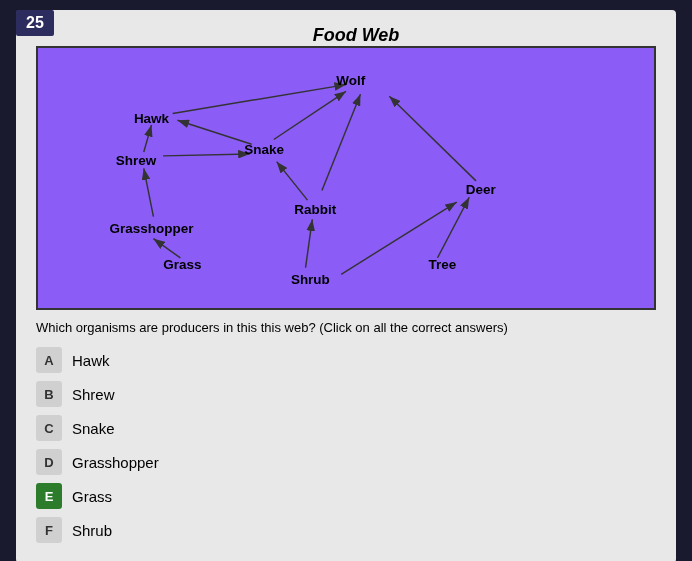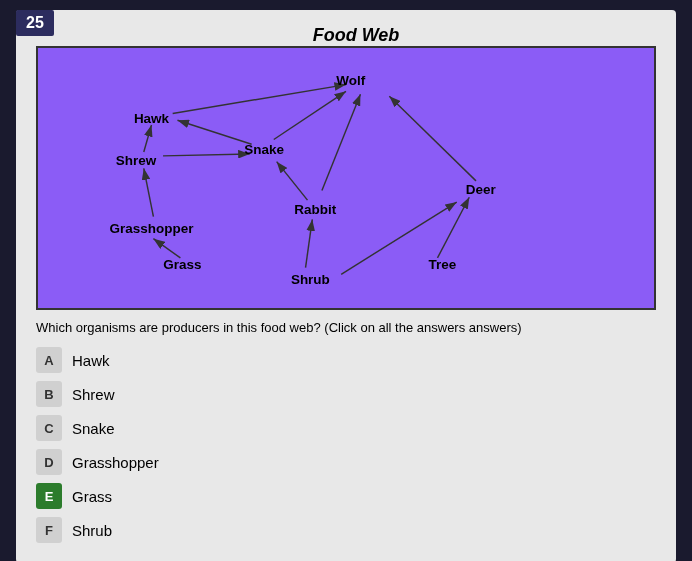--- a/index.html
+++ b/index.html
@@ -149,21 +149,21 @@
       <text x="72" y="122" text-anchor="middle" font-size="14" font-weight="bold" fill="#000">Shrew</text>
       <text x="430" y="152" text-anchor="middle" font-size="14" font-weight="bold" fill="#000">Deer</text>
       <text x="258" y="172" text-anchor="middle" font-size="14" font-weight="bold" fill="#000">Rabbit</text>
       <text x="88" y="192" text-anchor="middle" font-size="14" font-weight="bold" fill="#000">Grasshopper</text>
       <text x="120" y="230" text-anchor="middle" font-size="14" font-weight="bold" fill="#000">Grass</text>
       <text x="253" y="245" text-anchor="middle" font-size="14" font-weight="bold" fill="#000">Shrub</text>
       <text x="390" y="230" text-anchor="middle" font-size="14" font-weight="bold" fill="#000">Tree</text>
     </svg>
   </div>
 
-  <div class="question-text">Which organisms are producers in this food web? (Click on all the answers answers)</div>
+  <div class="question-text">Which organisms are producers in this this web? (Click on all the correct answers)</div>
 
   <div class="answer-options">
     <div class="answer-option">
       <div class="answer-letter">A</div>
       <span class="answer-label">Hawk</span>
     </div>
     <div class="answer-option">
       <div class="answer-letter">B</div>
       <span class="answer-label">Shrew</span>
     </div>

